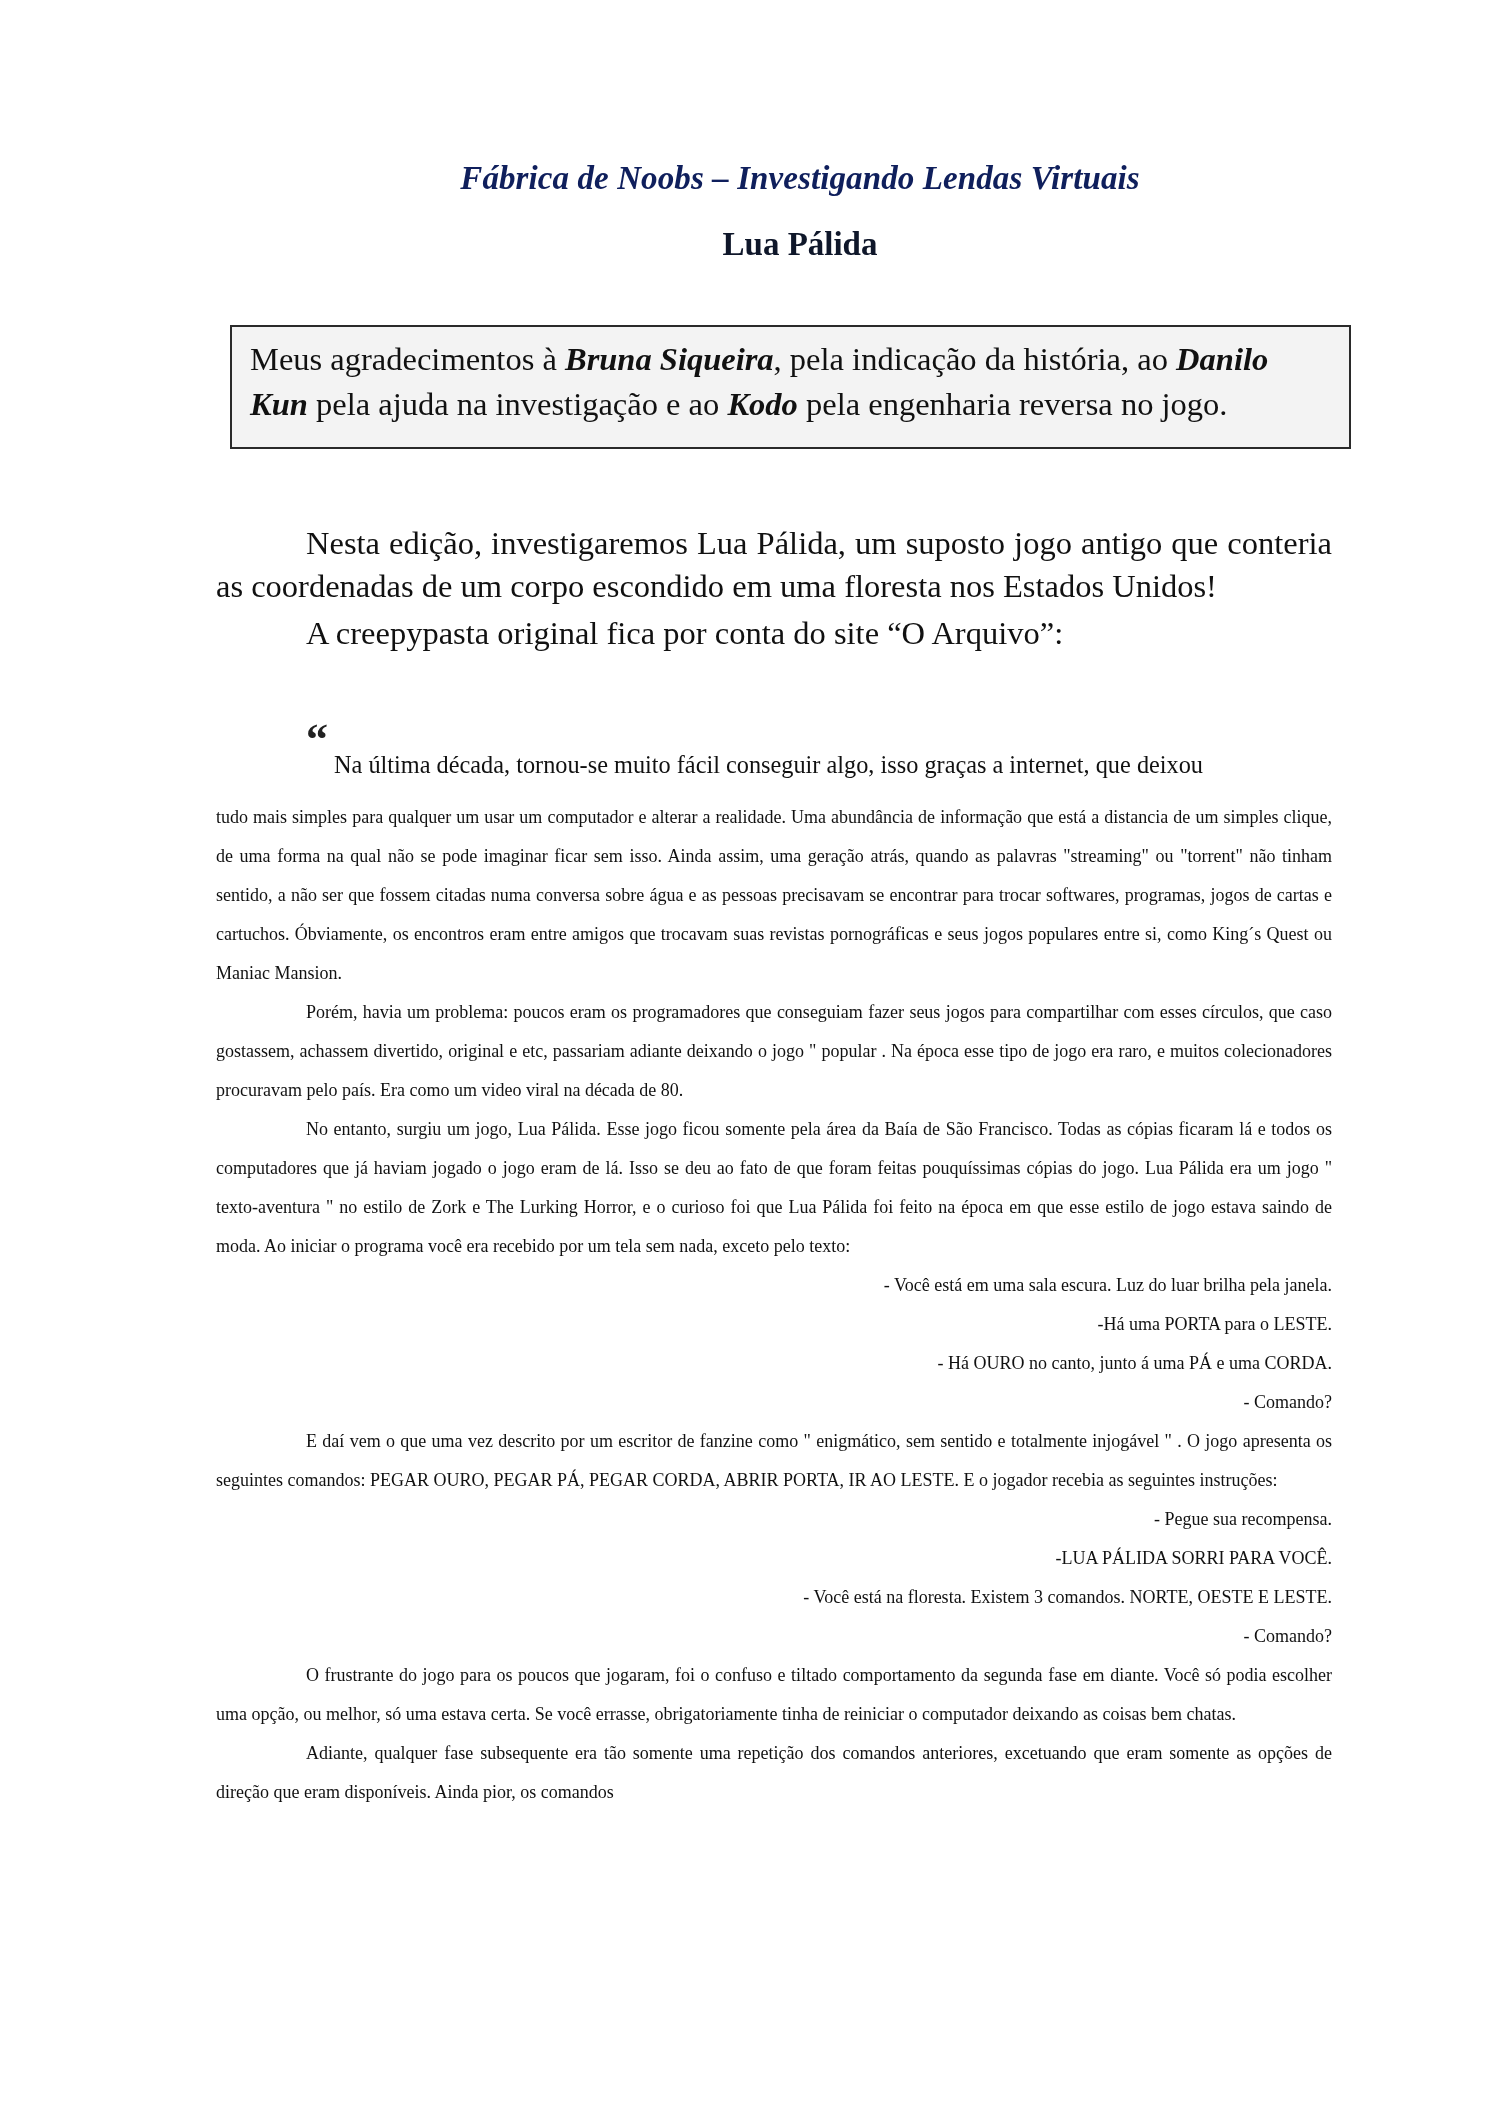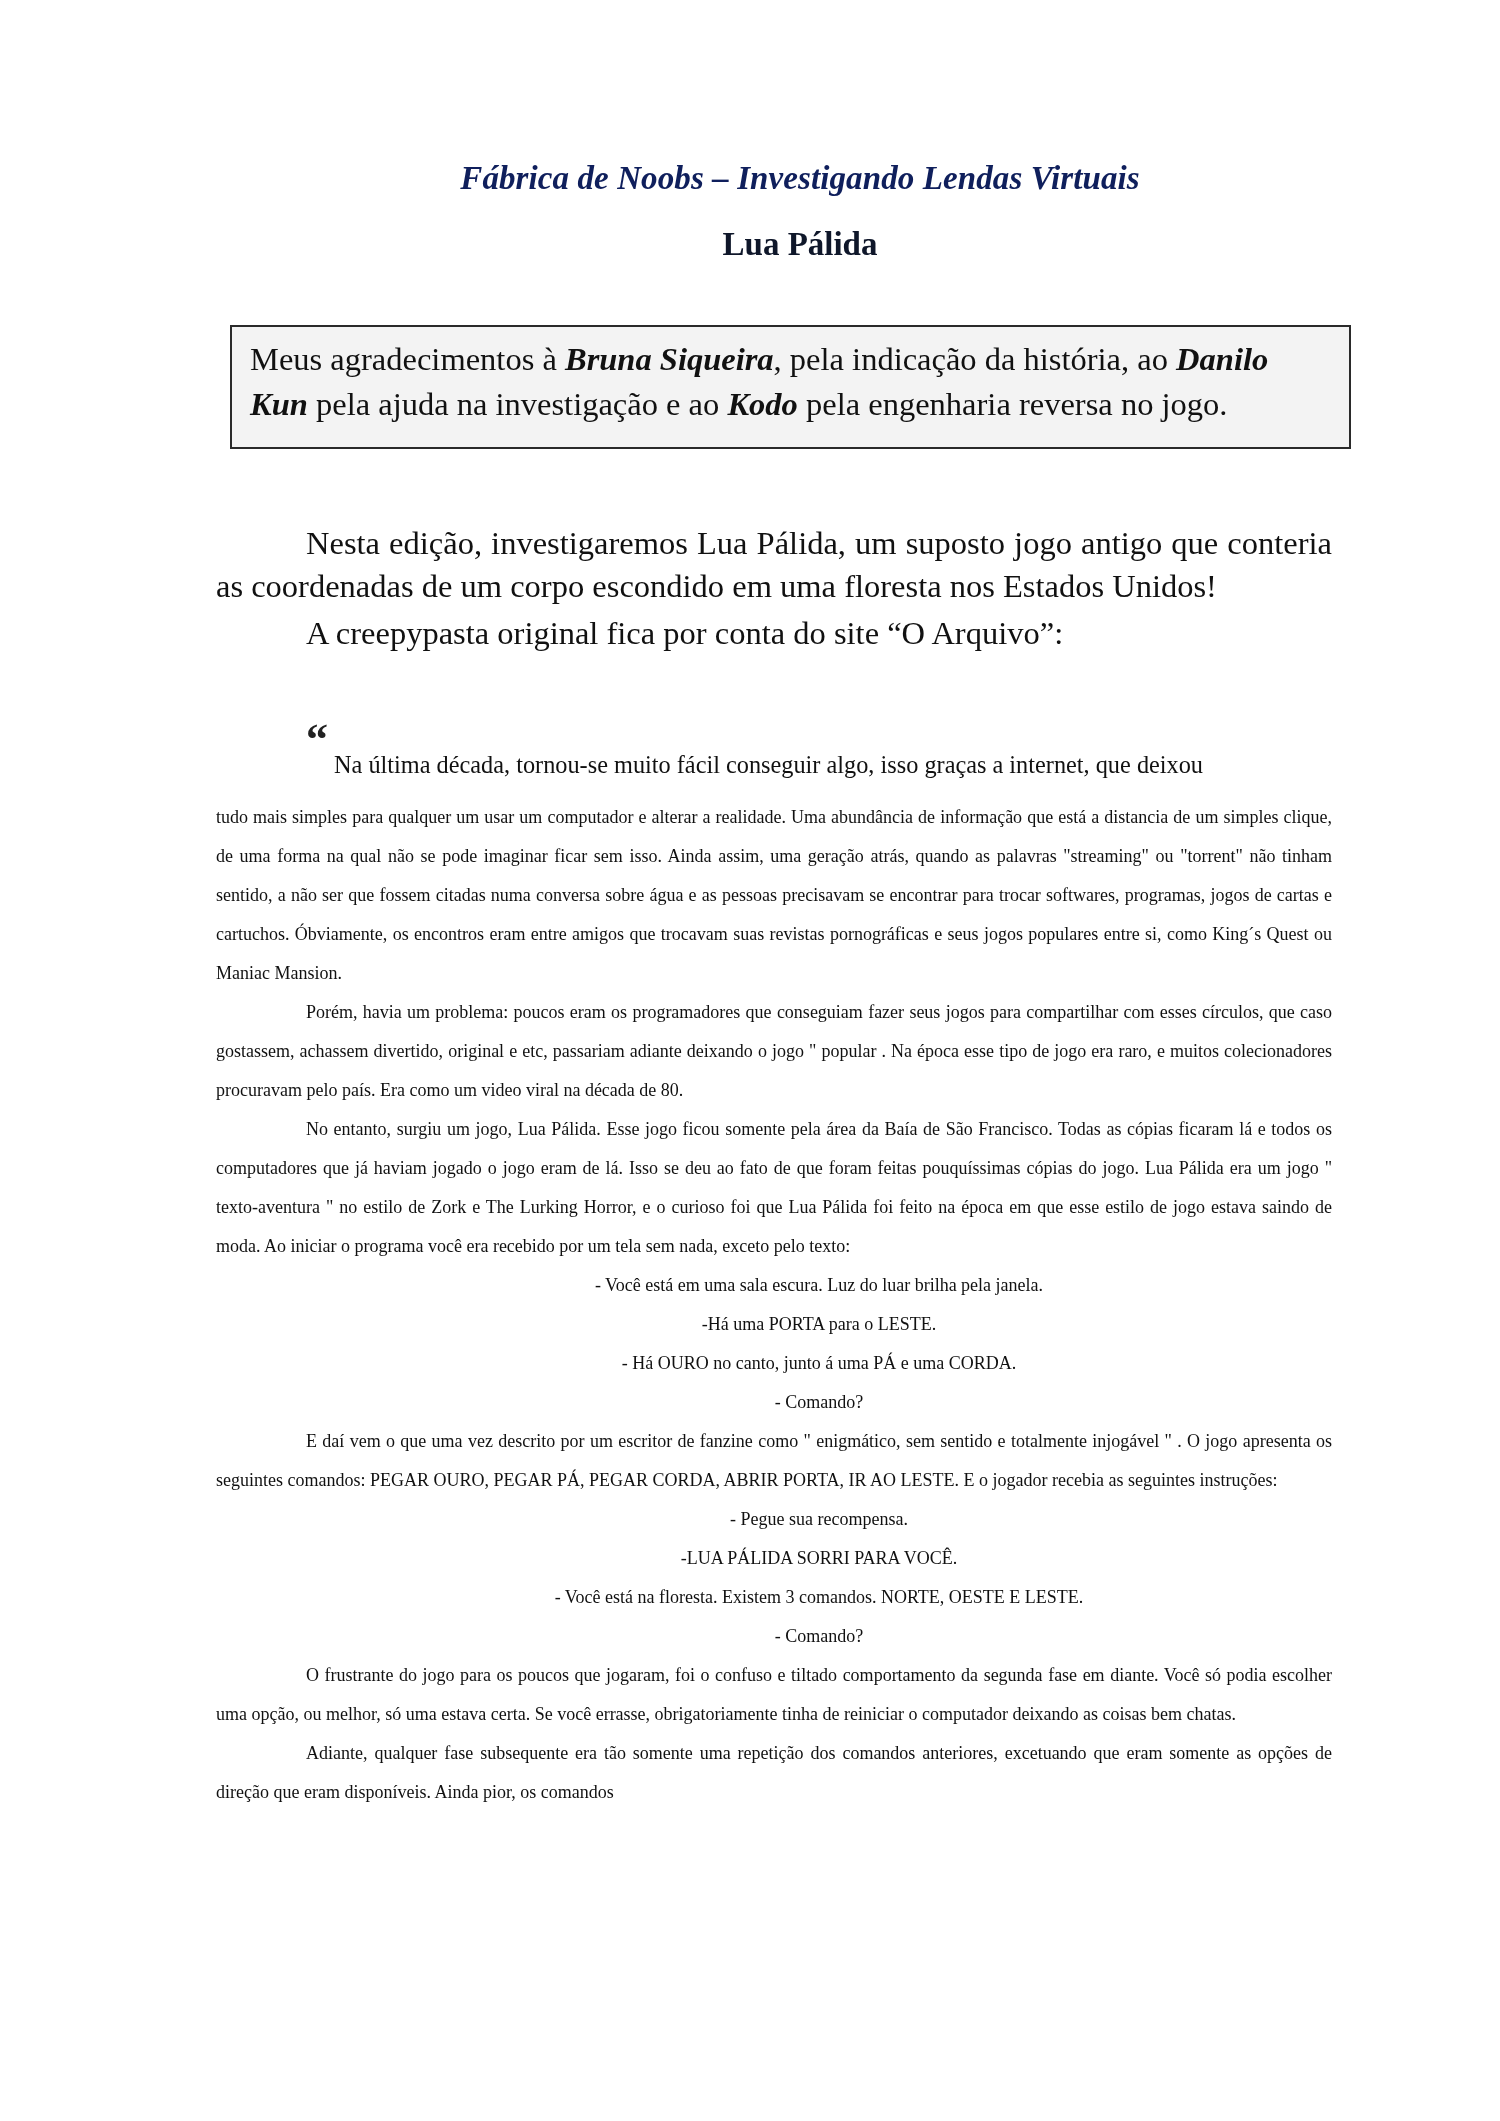--- a/index.html
+++ b/index.html
@@ -105,21 +105,21 @@
     line-height: 39px;
     font-family: Liberation Serif, serif;
   }
   .body-text p {
     margin: 0;
     text-align: justify;
   }
   .body-text .ind { text-indent: 90px; }
   .body-text .cmd {
     padding-left: 90px;
-    text-align: center;
+    text-align: right;
     white-space: nowrap;
   }
 </style>
 </head>
 <body>
 
 <div class="page">
 
   <div class="title">Fábrica de Noobs – Investigando Lendas Virtuais</div>
   <div class="subtitle">Lua Pálida</div>

